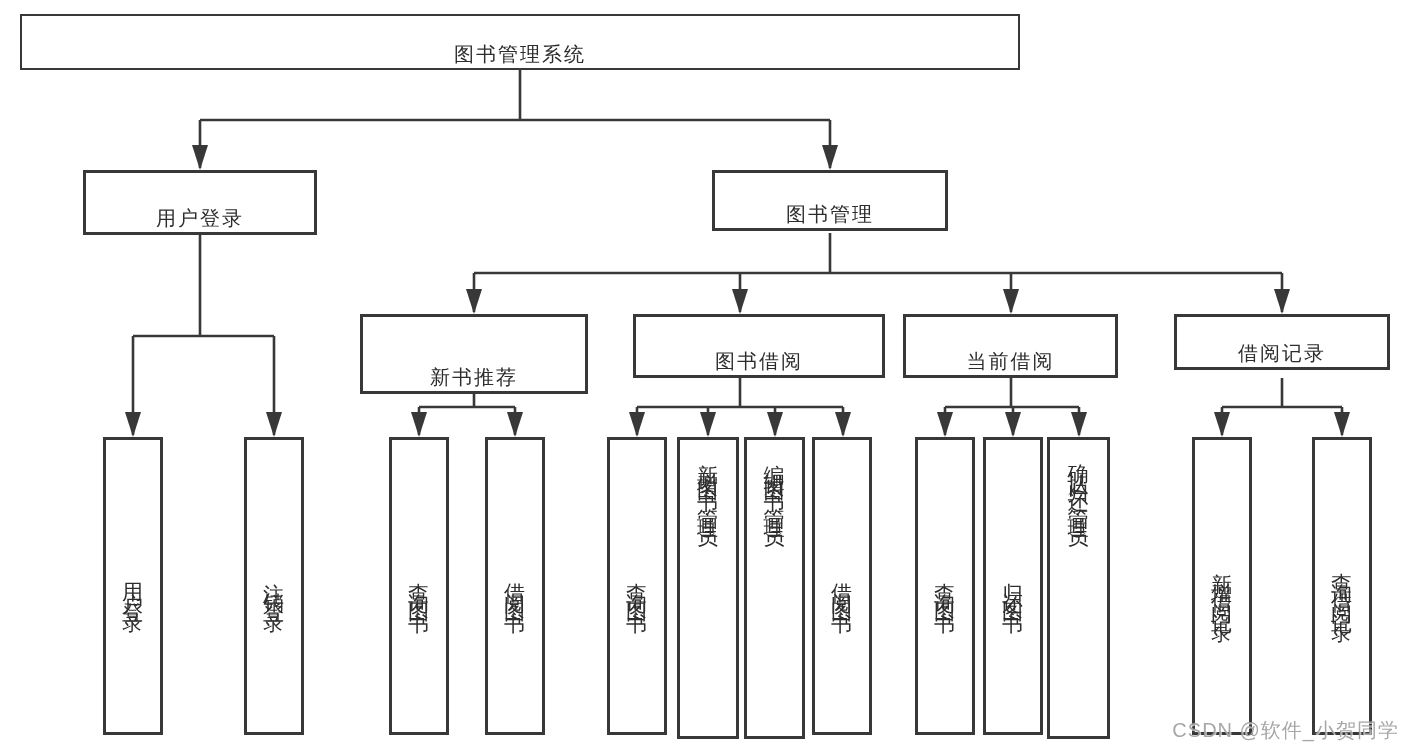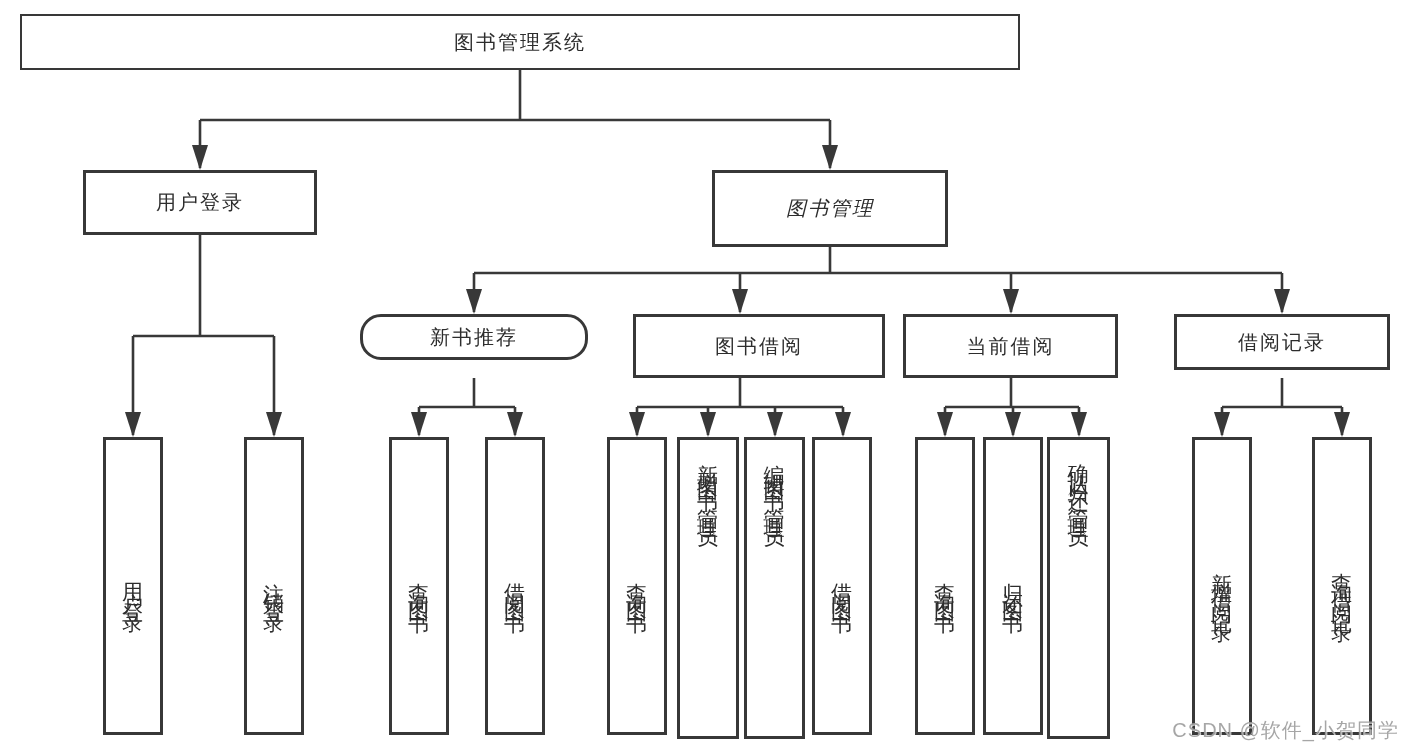--- a/index.html
+++ b/index.html
@@ -20,21 +20,21 @@
     left: 0;
     top: 0;
     z-index: 1;
   }
   .node {
     position: absolute;
     box-sizing: border-box;
     border: 3px solid #383838;
     background: #ffffff;
     display: flex;
-    align-items: center;
+    align-items: flex-end;
     justify-content: center;
     color: #2d2d2d;
     z-index: 2;
   }
   .node.root { border-width: 2px; }
   .hlabel {
     font-size: 20px;
     letter-spacing: 2px;
     white-space: nowrap;
     color: #2d2d2d;
@@ -109,25 +109,25 @@
     </g>
   </svg>
 
   <div class="node root" style="left:20px; top:14px; width:1000px; height:56px;">
     <span class="hlabel">图书管理系统</span>
   </div>
 
   <div class="node" style="left:83px; top:170px; width:234px; height:65px;">
     <span class="hlabel">用户登录</span>
   </div>
-  <div class="node" style="left:712px; top:170px; width:236px; height:77px;font-style:italic;">
+  <div class="node" style="left:712px; top:170px; width:236px; height:61px;">
     <span class="hlabel">图书管理</span>
   </div>
 
-  <div class="node" style="left:360px; top:314px; width:228px; height:46px;border-radius:21px;">
+  <div class="node" style="left:360px; top:314px; width:228px; height:80px;">
     <span class="hlabel">新书推荐</span>
   </div>
   <div class="node" style="left:633px; top:314px; width:252px; height:64px;">
     <span class="hlabel">图书借阅</span>
   </div>
   <div class="node" style="left:903px; top:314px; width:215px; height:64px;">
     <span class="hlabel">当前借阅</span>
   </div>
   <div class="node" style="left:1174px; top:314px; width:216px; height:56px;">
     <span class="hlabel">借阅记录</span>

